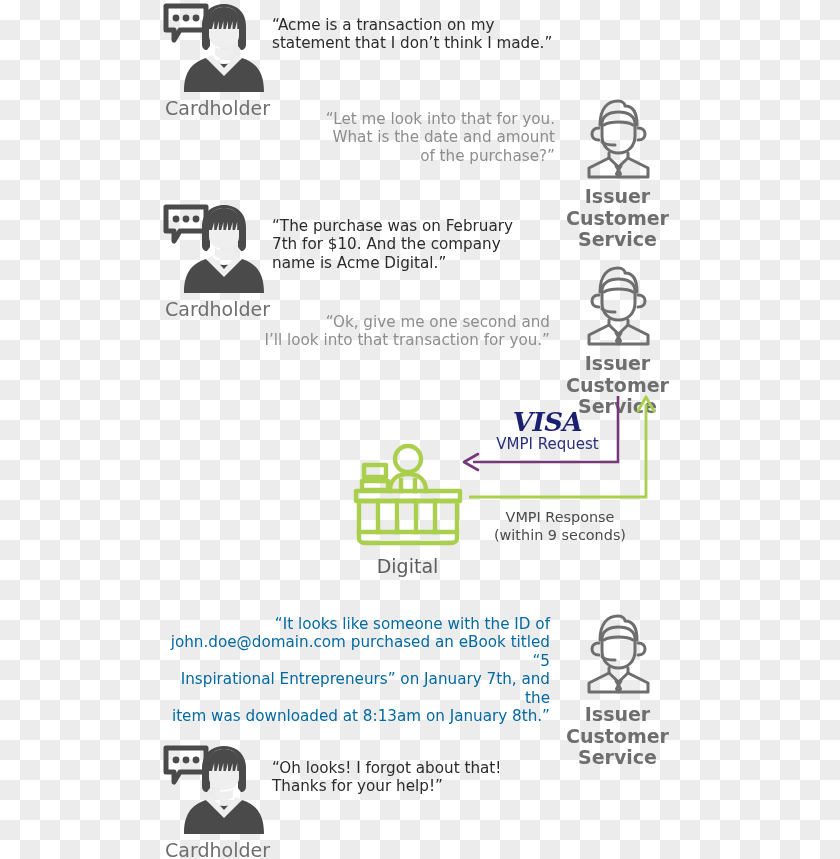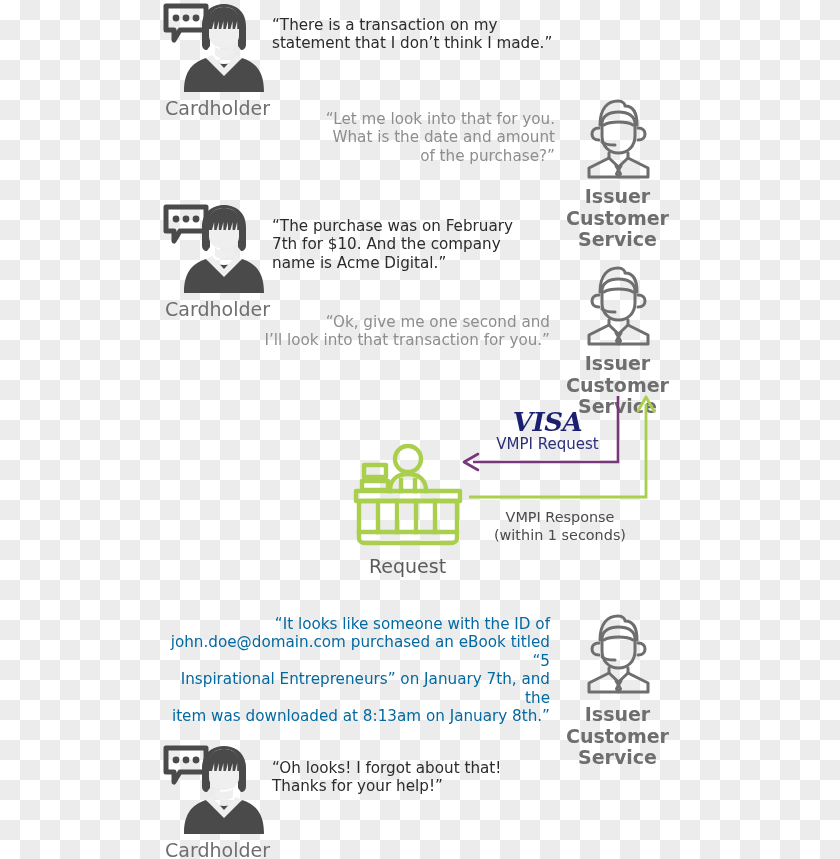--- a/index.html
+++ b/index.html
@@ -101,21 +101,21 @@
         <path d="M62 62 C52 62 46 58 44 56 L44 56 C28 61 22 72 22 90 L102 90 C102 72 96 61 80 56 C78 58 72 62 62 62 Z"></path>
 
         <path d="M44 56 L62 74 L80 56 L74 53 L62 66 L50 53 Z" fill="#efefef"></path>
 
         <path d="M53 44 L53 53 C56 57 68 57 71 53 L71 44 C68 49 56 49 53 44 Z" fill="#efefef"></path>
       </g>
     </svg>
   </div>
   <div class="abs role-label" style="left:140px; top:98px; width:155px;">Cardholder</div>
 
-  <div class="abs quote quote-dark align-left" style="left:272px; top:16px; width:330px;">“There is a transaction on my
+  <div class="abs quote quote-dark align-left" style="left:272px; top:16px; width:330px;">“Acme is a transaction on my
 statement that I don’t think I made.”</div>
 
   <div class="abs quote quote-gray align-right" style="left:280px; top:110px; width:275px;">“Let me look into that for you.
 What is the date and amount
 of the purchase?”</div>
 
   <div class="abs" style="left:577px; top:98px;">
     <svg width="82" height="82" viewBox="0 0 82 82" aria-hidden="true">
       <g fill="none" stroke="#6e6e6e" stroke-width="3" stroke-linejoin="round" stroke-linecap="round">
 
@@ -199,21 +199,21 @@
   </div>
 
   <div class="abs" style="left:465px; top:392px;">
     <svg width="200" height="120" viewBox="0 0 200 120" aria-hidden="true">
       <path d="M4 105 L181 105 L181 12" fill="none" stroke="#a9cf4d" stroke-width="2.8"></path>
       <path d="M181 5 L173 19 M181 5 L189 19" fill="none" stroke="#a9cf4d" stroke-width="2.8" stroke-linecap="round"></path>
     </svg>
   </div>
 
   <div class="abs vmpi-response-label" style="left:480px; top:508px; width:160px;">VMPI Response
-(within 1 seconds)</div>
+(within 9 seconds)</div>
 
   <div class="abs" style="left:352px; top:440px;">
     <svg width="112" height="112" viewBox="0 0 112 112" aria-hidden="true">
       <g fill="none" stroke="#a9cf4d" stroke-width="4.4" stroke-linejoin="round" stroke-linecap="square">
 
         <circle cx="56" cy="19" r="13"></circle>
 
         <path d="M38 51 C38 40 45 34 56 34 C67 34 74 40 74 51"></path>
         <path d="M49 40 L49 51 M63 40 L63 51"></path>
 
@@ -223,21 +223,21 @@
         <path d="M4 51 H108 V61 H4 Z"></path>
 
         <path d="M7 61 H105 V98 A5 5 0 0 1 100 103 H12 A5 5 0 0 1 7 98 Z"></path>
 
         <path d="M26 61 L26 92 M45 61 L45 92 M64 61 L64 92 M83 61 L83 92"></path>
 
         <path d="M7 92 H105"></path>
       </g>
     </svg>
   </div>
-  <div class="abs role-label merchant" style="left:330px; top:556px; width:155px;">Request</div>
+  <div class="abs role-label merchant" style="left:330px; top:556px; width:155px;">Digital</div>
 
   <div class="abs quote quote-gray-dk align-right" style="left:165px; top:615px; width:385px;">“It looks like someone with the ID of
 john.doe@domain.com purchased an eBook titled “5
 Inspirational Entrepreneurs” on January 7th, and the
 item was downloaded at 8:13am on January 8th.”</div>
 
   <div class="abs" style="left:577px; top:613px;">
     <svg width="82" height="82" viewBox="0 0 82 82" aria-hidden="true">
       <g fill="none" stroke="#6e6e6e" stroke-width="3" stroke-linejoin="round" stroke-linecap="round">
         <path d="M23 27 C23 10 31 3 41 3 C46 3 48 6 48 8 C56 8 60 15 60 27"></path>

